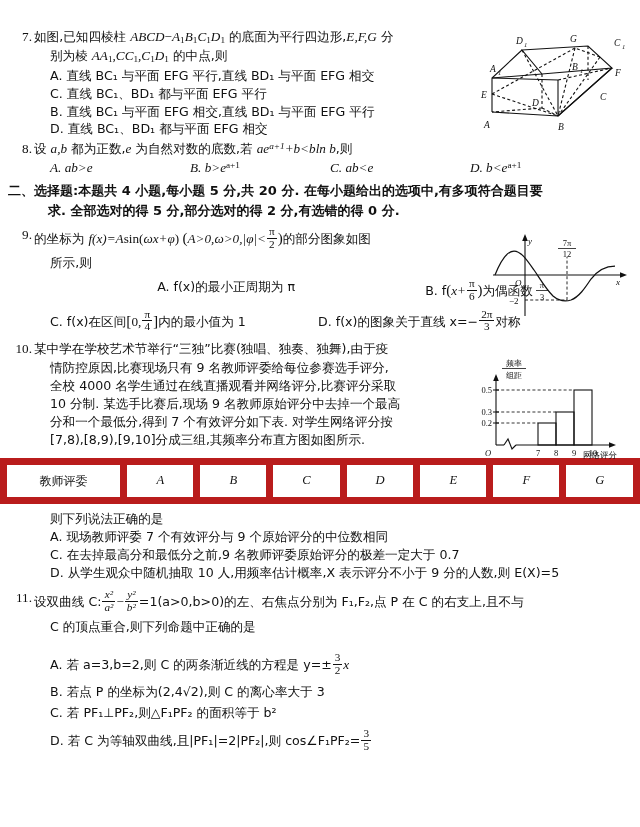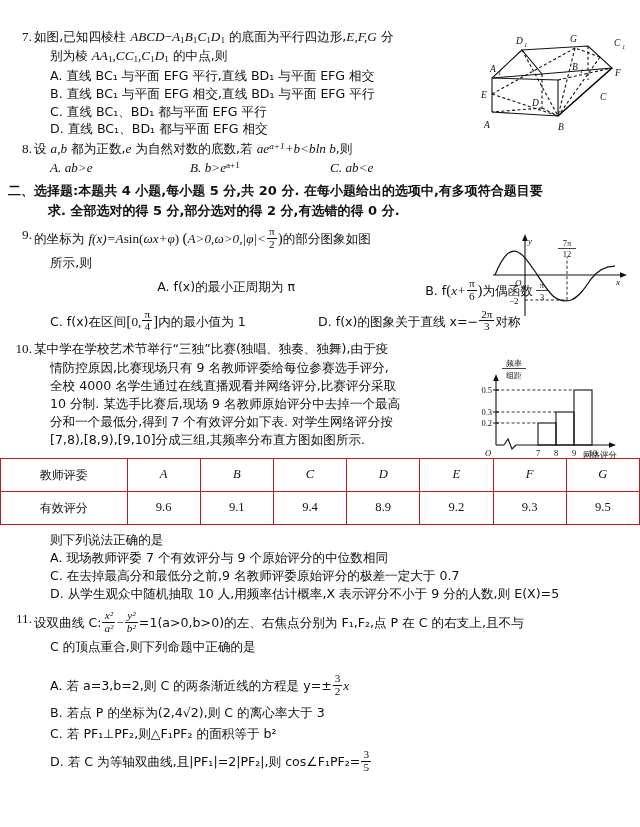--- a/index.html
+++ b/index.html
@@ -38,43 +38,43 @@
           font-size:85%; line-height:1.06; margin:0 1px; }
   .frac .n { display:block; padding:0 2px; }
   .frac .d { display:block; border-top:1px solid #111; padding:0 2px; }
 
   
   .fig { position:absolute; }
 
   
   .tbl-wrap { display:flex; justify-content:center; margin:10px 0 6px 0; }
   table.scores { border-collapse:collapse; font-size:12.6px; }
-  table.scores td { border:1px solid #b91c1c; text-align:center; padding:7px 17px; }
+  table.scores td { border:7px solid #b91c1c; text-align:center; padding:7px 17px; }
   td.hdrlab { width:112px; font-family:"DejaVu Sans", sans-serif; font-size:12px; }
   table.scores td.cell { width:44px; }
   td.judge { font-style:italic; }
 
   .cn { font-family:"DejaVu Sans", sans-serif; font-size:12.6px; }
 </style>
 </head>
 <body>
 
 <div class="page">
 
   <div class="q" style="padding-top:28px;">
     <div class="qline">
       <span class="qnum">7.</span>
       <span class="cn">如图,已知四棱柱 </span><i class="v">ABCD</i><span>−</span><i class="v">A</i><sub>1</sub><i class="v">B</i><sub>1</sub><i class="v">C</i><sub>1</sub><i class="v">D</i><sub>1</sub><span class="cn"> 的底面为平行四边形,</span><i class="v">E,F,G</i><span class="cn"> 分</span>
     </div>
     <div class="ind">
       <span class="cn">别为棱 </span><i class="v">AA</i><sub>1</sub><i class="v">,CC</i><sub>1</sub><i class="v">,C</i><sub>1</sub><i class="v">D</i><sub>1</sub><span class="cn"> 的中点,则</span>
     </div>
     <div class="opt cn">A. 直线 BC₁ 与平面 EFG 平行,直线 BD₁ 与平面 EFG 相交</div>
+    <div class="opt cn">C. 直线 BC₁、BD₁ 都与平面 EFG 平行</div>
     <div class="opt cn">B. 直线 BC₁ 与平面 EFG 相交,直线 BD₁ 与平面 EFG 平行</div>
-    <div class="opt cn">C. 直线 BC₁、BD₁ 都与平面 EFG 平行</div>
     <div class="opt cn">D. 直线 BC₁、BD₁ 都与平面 EFG 相交</div>
   </div>
 
   <div class="fig" style="left:480px; top:28px; width:155px; height:105px;">
     <svg width="155" height="105" viewBox="0 0 155 105">
       <g fill="none" stroke="#111" stroke-width="1.1">
 
         <path d="M42 22 L108 18 L132 40 L62 46 Z"></path>
 
         <path d="M12 84 L78 88 L132 40" stroke-width="1.1"></path>
@@ -120,20 +120,21 @@
 
   <div class="q" style="margin-top:2px;">
     <div class="qline">
       <span class="qnum">8.</span>
       <span class="cn">设 </span><i class="v">a,b</i><span class="cn"> 都为正数,</span><i class="v">e</i><span class="cn"> 为自然对数的底数,若 </span><i class="v">ae<sup>a+1</sup>+b&lt;b</i><i class="v">ln&nbsp;b</i><span class="cn">,则</span>
     </div>
     <div class="opt4">
       <span><i class="v">A. ab&gt;e</i></span>
       <span><i class="v">B. b&gt;e</i><sup>a+1</sup></span>
       <span><i class="v">C. ab&lt;e</i></span>
+      <span><i class="v">D. b&lt;e</i><sup>a+1</sup></span>
     </div>
   </div>
 
   <div class="sec" style="margin-top:3px;">
     <span>二、选择题:本题共 4 小题,每小题 5 分,共 20 分. 在每小题给出的选项中,有多项符合题目要</span>
     <span class="cont">求. 全部选对的得 5 分,部分选对的得 2 分,有选错的得 0 分.</span>
   </div>
 
   <div class="q" style="margin-top:6px;">
     <div class="qline">
@@ -202,30 +203,20 @@
             <tr>
           <td class="hdrlab">教师评委</td>
           <td class="cell judge">A</td>
           <td class="cell judge">B</td>
           <td class="cell judge">C</td>
           <td class="cell judge">D</td>
           <td class="cell judge">E</td>
           <td class="cell judge">F</td>
           <td class="cell judge">G</td>
         </tr>
-        <tr>
-          <td class="hdrlab">有效评分</td>
-          <td class="cell">9.6</td>
-          <td class="cell">9.1</td>
-          <td class="cell">9.4</td>
-          <td class="cell">8.9</td>
-          <td class="cell">9.2</td>
-          <td class="cell">9.3</td>
-          <td class="cell">9.5</td>
-        </tr>
       </tbody>
         </table>
     </div>
 
     <div class="ind cn">则下列说法正确的是</div>
     <div class="opt cn">A. 现场教师评委 7 个有效评分与 9 个原始评分的中位数相同</div>
     <div class="opt cn">C. 在去掉最高分和最低分之前,9 名教师评委原始评分的极差一定大于 0.7</div>
     <div class="opt cn">D. 从学生观众中随机抽取 10 人,用频率估计概率,X 表示评分不小于 9 分的人数,则 E(X)=5</div>
   </div>
 

